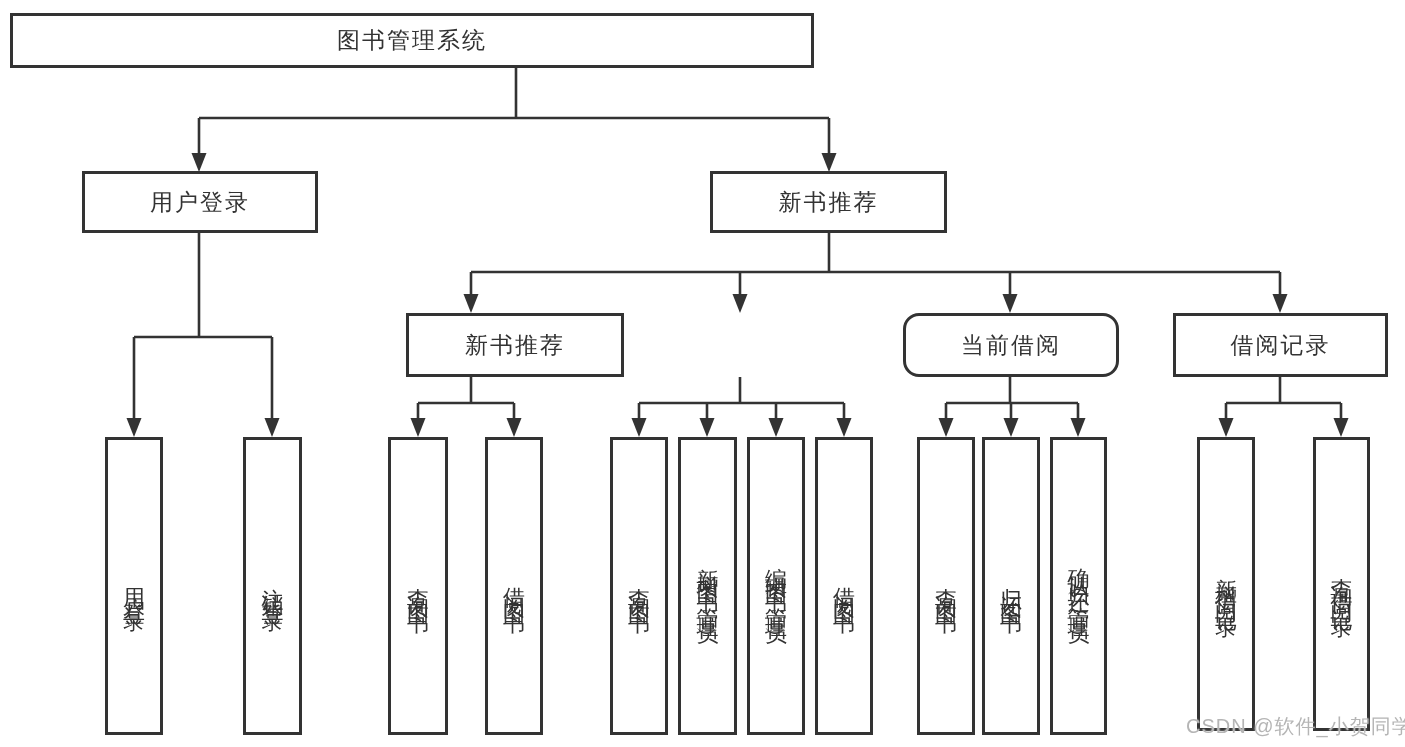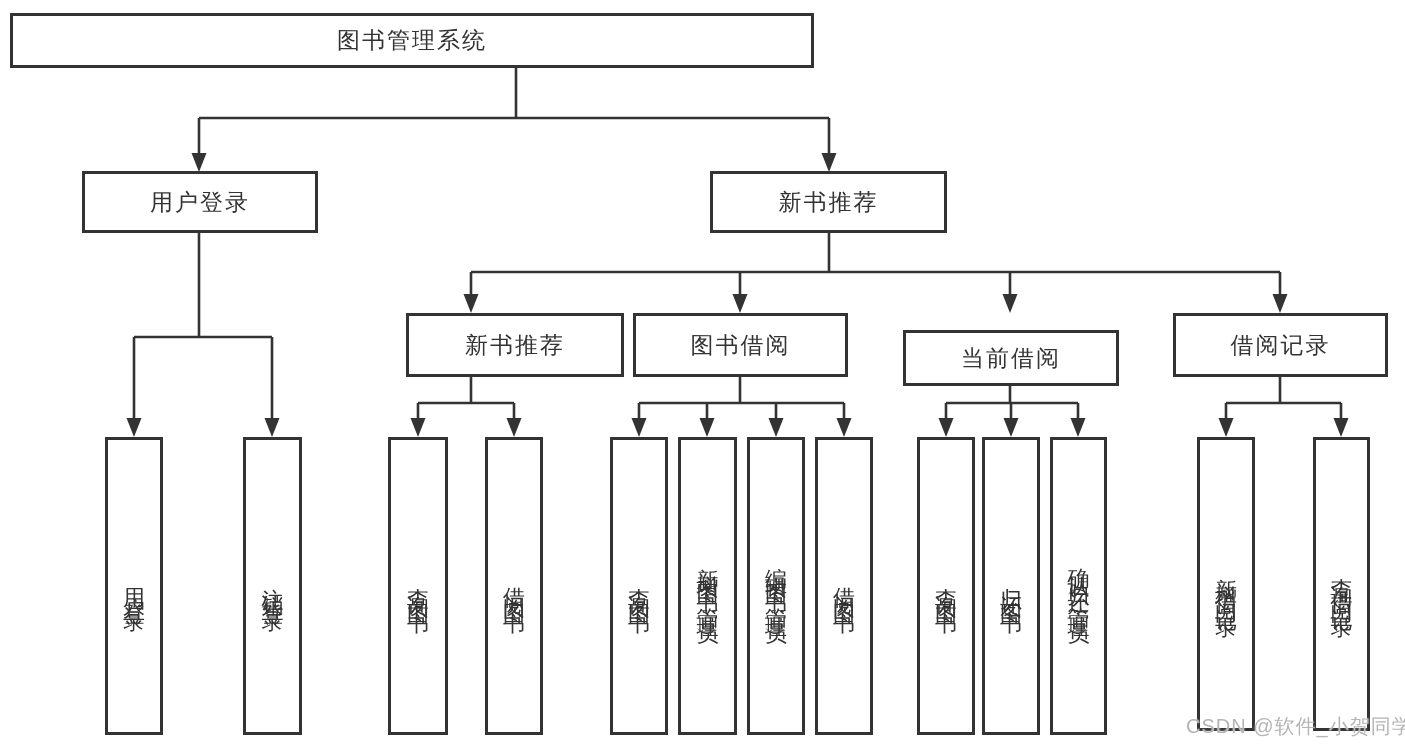--- a/index.html
+++ b/index.html
@@ -101,24 +101,21 @@
   <div class="hbox" style="left:82px;top:171px;width:236px;height:62px;">
     <span>用户登录</span>
   </div>
   <div class="hbox" style="left:710px;top:171px;width:237px;height:62px;">
     <span>新书推荐</span>
   </div>
 
   <div class="hbox" style="left:362px;top:313px;width:218px;height:64px;margin-left:44px;">
     <span>新书推荐</span>
   </div>
-  <div class="hbox" style="left:633px;top:313px;width:215px;height:64px;">
-    <span>图书借阅</span>
-  </div>
-  <div class="hbox" style="left:903px;top:330px;width:216px;height:56px;">
+  <div class="hbox" style="left:903px;top:313px;width:216px;height:64px;border-radius:16px;">
     <span>当前借阅</span>
   </div>
   <div class="hbox" style="left:1173px;top:313px;width:215px;height:64px;">
     <span>借阅记录</span>
   </div>
 
   <div class="vbox" style="left:105px;top:437px;width:58px;height:298px;">
     <span class="vtext">用户登录</span>
   </div>
   <div class="vbox" style="left:243px;top:437px;width:59px;height:298px;">

